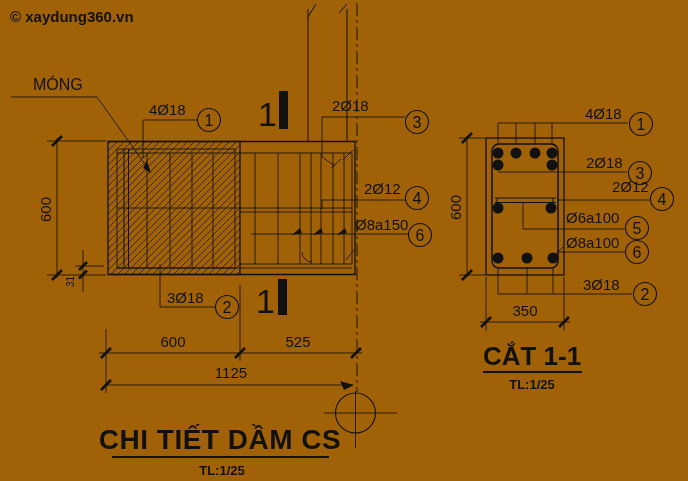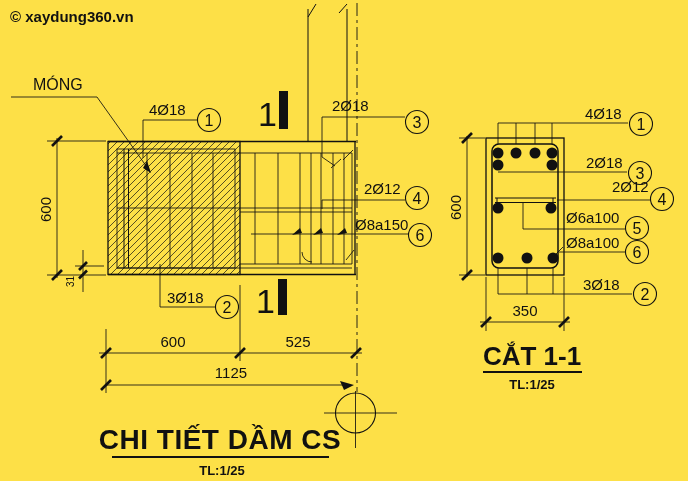--- a/index.html
+++ b/index.html
@@ -1,16 +1,16 @@
 <!DOCTYPE html>
 <html><head>
 <meta charset="utf-8">
 <style>
   html,body{margin:0;padding:0;background:#ffffff;}
-  .page{width:688px;height:481px;position:relative;background:#fde047;overflow:hidden;}
+  .page{width:688px;height:481px;position:relative;background:#a16207;overflow:hidden;}
   svg{display:block;}
   text{font-family:"Liberation Sans","DejaVu Sans",sans-serif;fill:#111;}
   .lbl{font-size:15px;}
   .dim{font-size:15px;}
   .dimsm{font-size:10px;}
   .bubble-num{font-size:16px;text-anchor:middle;}
   .secmark{font-size:34px;}
   .title-big{font-size:28px;font-weight:bold;text-anchor:middle;letter-spacing:0.5px;}
   .title-med{font-size:26px;font-weight:bold;text-anchor:middle;}
   .scale-txt{font-size:13px;font-weight:bold;text-anchor:middle;}

